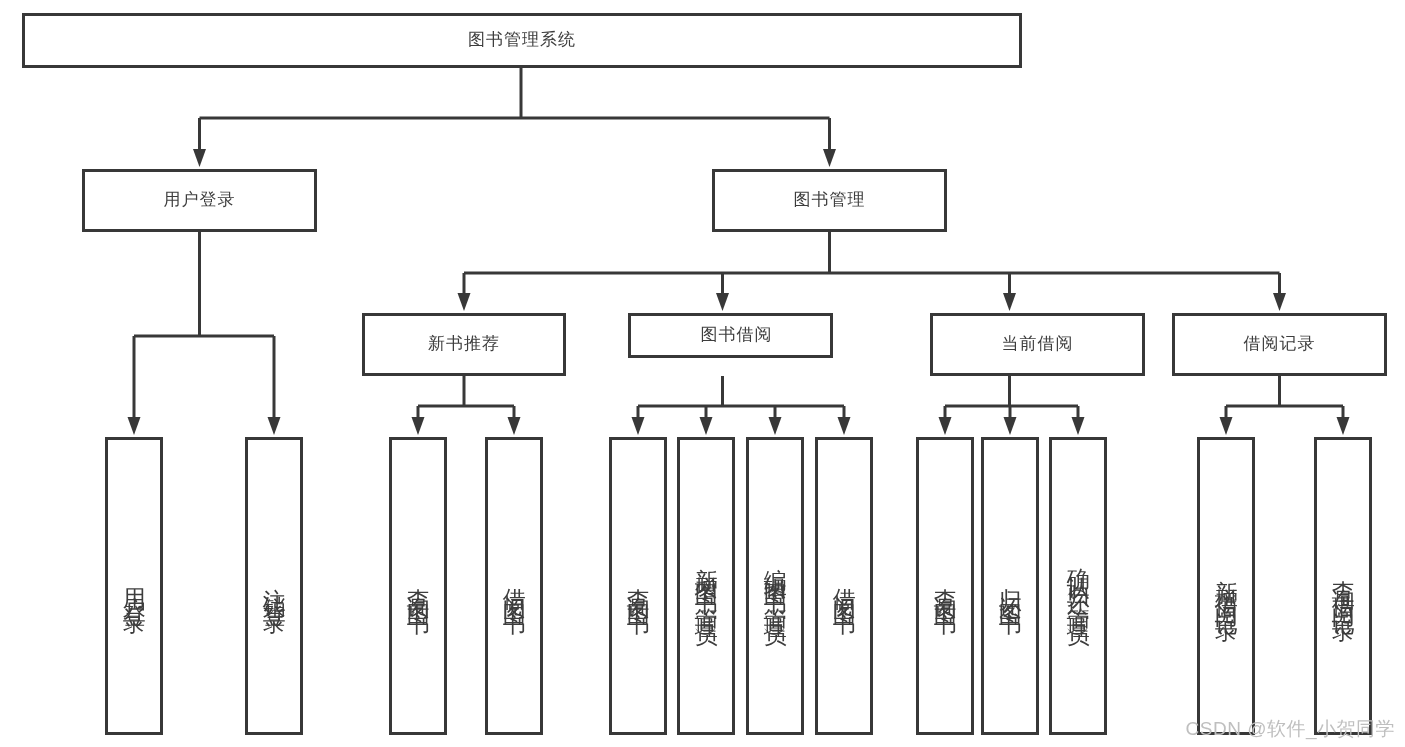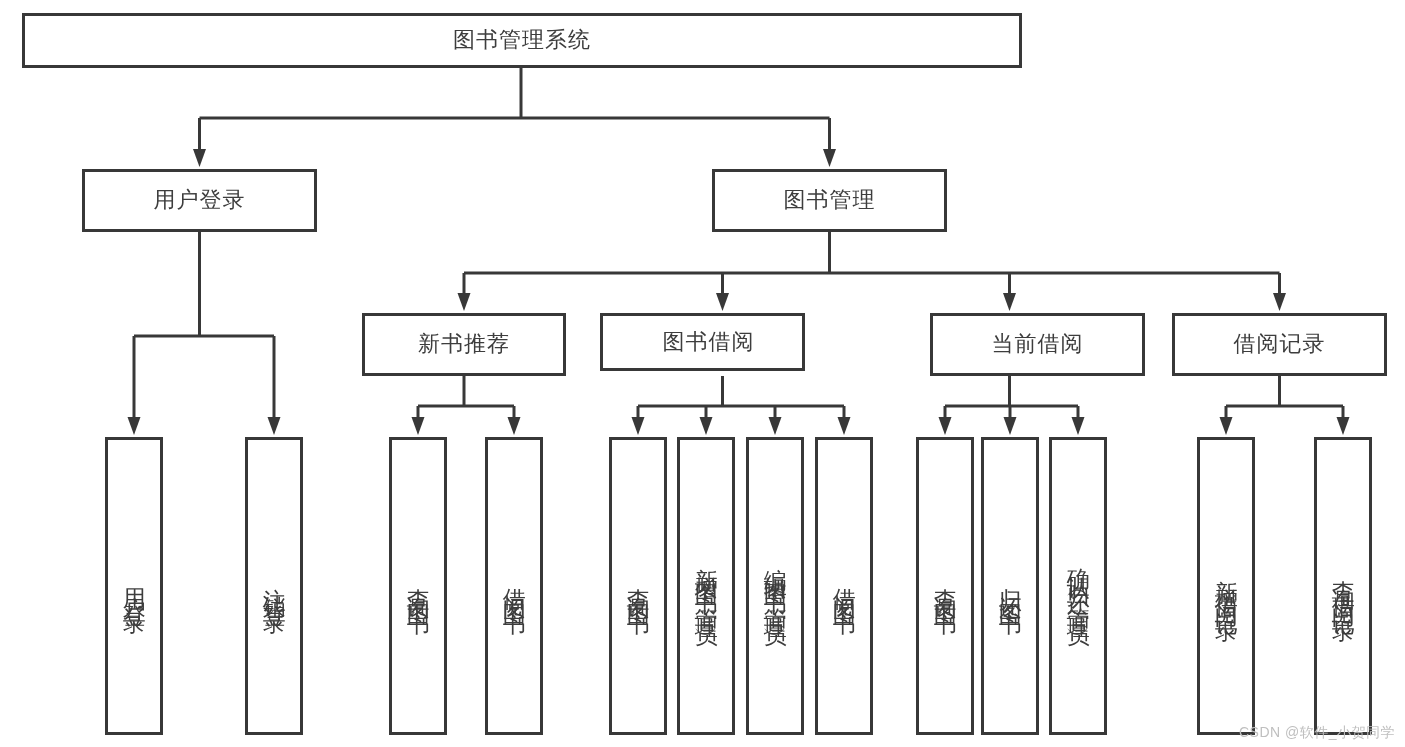--- a/index.html
+++ b/index.html
@@ -19,39 +19,39 @@
   }
   .node {
     position: absolute;
     background: #ffffff;
     border: 3px solid #383838;
     box-sizing: border-box;
     display: flex;
     align-items: center;
     justify-content: center;
     text-align: center;
-    font-size: 22px;
+    font-size: 17px;
     letter-spacing: 1px;
     line-height: 1.2;
   }
   .leaf {
     font-size: 23px;
   }
   .leaf .vtext {
     display: block;
     writing-mode: vertical-lr;
     text-orientation: mixed;
     letter-spacing: 8px;
     white-space: nowrap;
   }
   .watermark {
     position: absolute;
     right: 10px;
     bottom: 5px;
-    font-size: 14px;
+    font-size: 19px;
     color: #bfbfbf;
     letter-spacing: 0.5px;
   }
 </style>
 </head>
 <body>
 
 <div class="canvas">
 
   <svg class="connectors" viewBox="0 0 1405 747" xmlns="http://www.w3.org/2000/svg">
@@ -122,21 +122,21 @@
       <polygon points="1336.5,417 1349.5,417 1343,435"></polygon>
     </g>
   </svg>
 
   <div class="node" style="left:22px; top:13px; width:1000px; height:55px;">图书管理系统</div>
 
   <div class="node" style="left:82px; top:169px; width:235px; height:63px;">用户登录</div>
   <div class="node" style="left:362px; top:313px; width:204px; height:63px;">新书推荐</div>
 
   <div class="node" style="left:712px; top:169px; width:235px; height:63px;">图书管理</div>
-  <div class="node" style="left:600px; top:313px; width:205px; height:58px;padding-left:12px;">图书借阅</div>
+  <div class="node" style="left:628px; top:313px; width:205px; height:45px;padding-left:12px;">图书借阅</div>
   <div class="node" style="left:902px; top:313px; width:215px; height:63px;margin-left:28px;">当前借阅</div>
   <div class="node" style="left:1172px; top:313px; width:215px; height:63px;">借阅记录</div>
 
   <div class="node leaf" style="left:105px; top:437px; width:58px; height:298px;">
     <span class="vtext">用户登录</span>
   </div>
   <div class="node leaf" style="left:245px; top:437px; width:58px; height:298px;">
     <span class="vtext">注销登录</span>
   </div>
   <div class="node leaf" style="left:389px; top:437px; width:58px; height:298px;">

